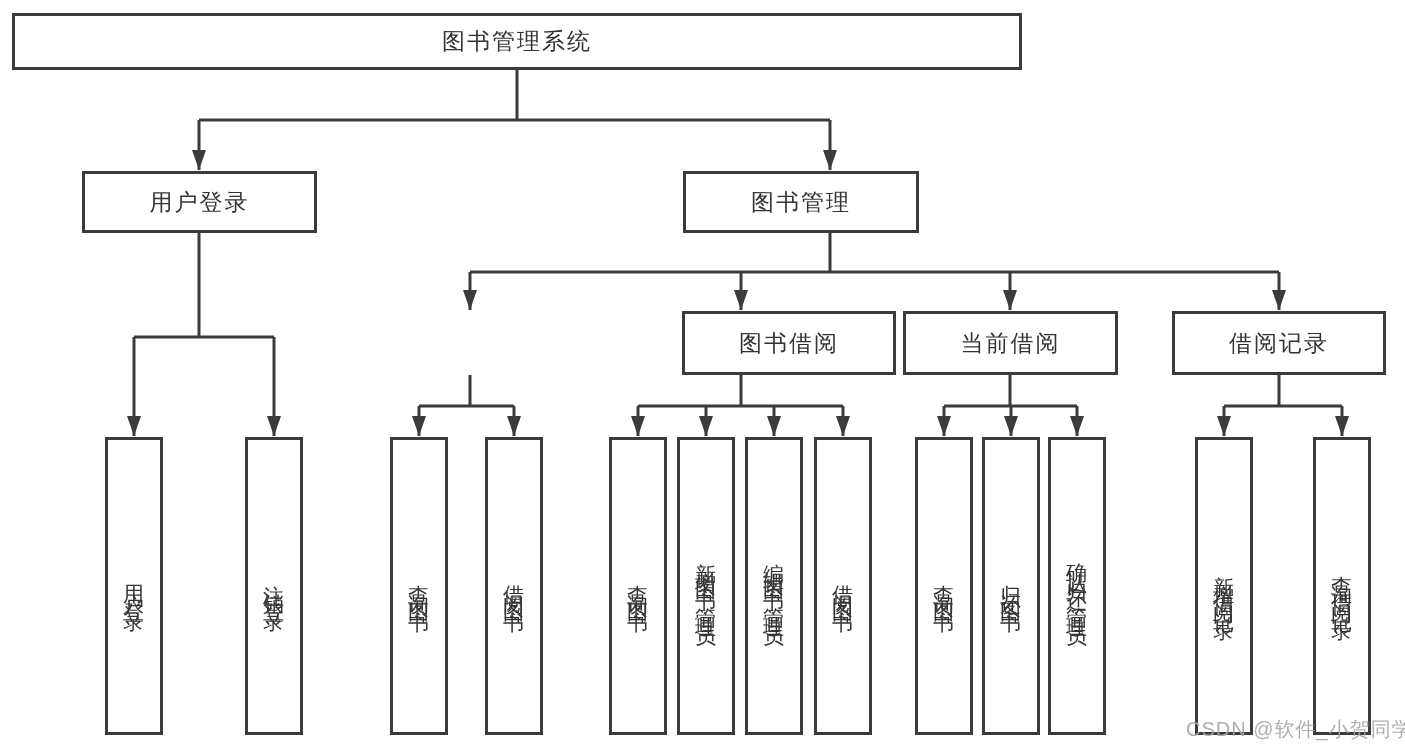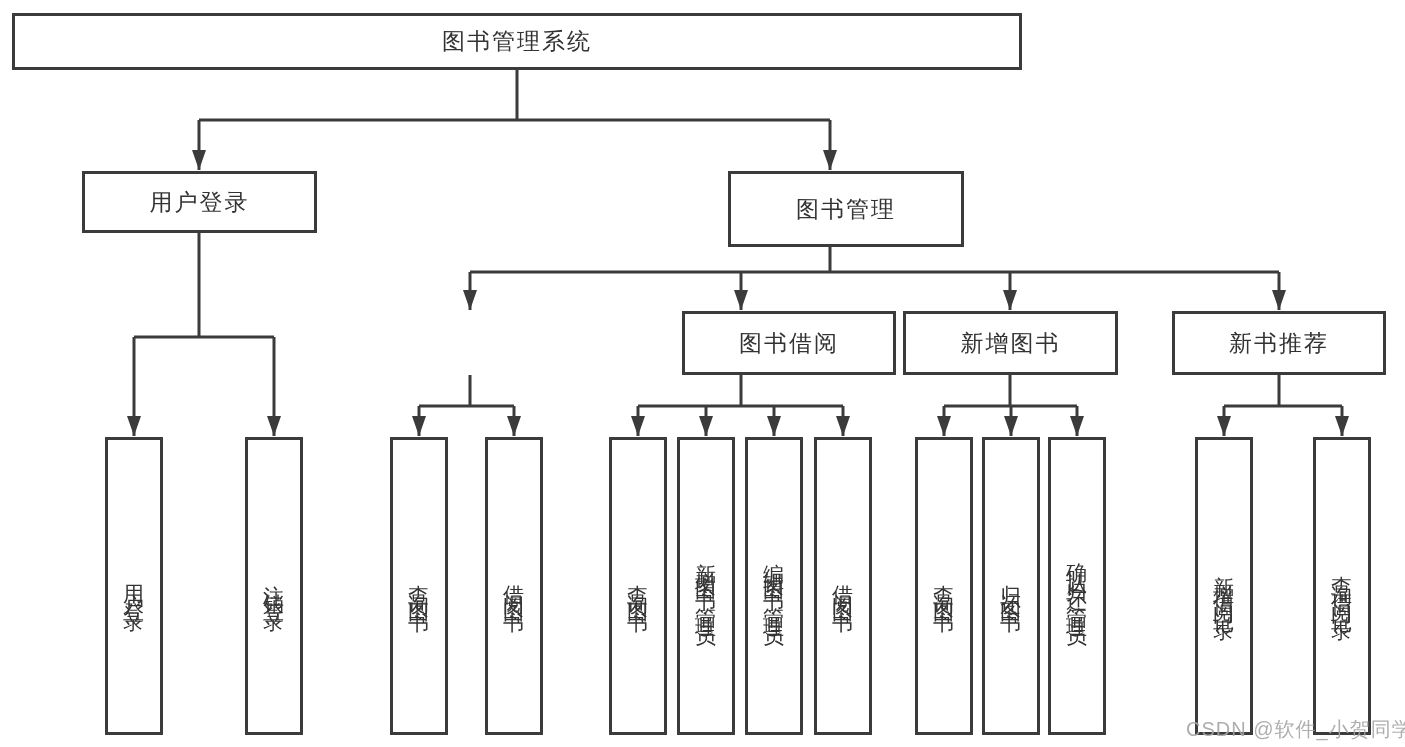--- a/index.html
+++ b/index.html
@@ -73,25 +73,25 @@
     <path class="wire" d="M1077,406 V436" marker-end="url(#ah)"></path>
 
     <path class="wire" d="M1279,375 V406 M1224,406 H1342"></path>
     <path class="wire" d="M1224,406 V436" marker-end="url(#ah)"></path>
     <path class="wire" d="M1342,406 V436" marker-end="url(#ah)"></path>
   </svg>
 
   <div class="hbox" style="left:12px; top:13px; width:1010px; height:57px;">图书管理系统</div>
 
   <div class="hbox" style="left:82px; top:171px; width:235px; height:62px;">用户登录</div>
-  <div class="hbox" style="left:728px; top:171px; width:236px; height:76px;">图书管理</div>
+  <div class="hbox" style="left:683px; top:171px; width:236px; height:62px;">图书管理</div>
 
   <div class="hbox" style="left:634px; top:311px; width:214px; height:64px;margin-left:48px;">图书借阅</div>
-  <div class="hbox" style="left:903px; top:311px; width:215px; height:64px;">新增图书</div>
-  <div class="hbox" style="left:1172px; top:311px; width:214px; height:64px;">新书推荐</div>
+  <div class="hbox" style="left:903px; top:311px; width:215px; height:64px;">当前借阅</div>
+  <div class="hbox" style="left:1172px; top:311px; width:214px; height:64px;">借阅记录</div>
 
   <div class="vbox" style="left:105px;">用户登录</div>
   <div class="vbox" style="left:245px;">注销登录</div>
 
   <div class="vbox" style="left:390px;">查询图书</div>
   <div class="vbox" style="left:485px;">借阅图书</div>
 
   <div class="vbox" style="left:609px;">查询图书</div>
   <div class="vbox" style="left:677px;">新增图书（管理员）</div>
   <div class="vbox" style="left:745px;">编辑图书（管理员）</div>

